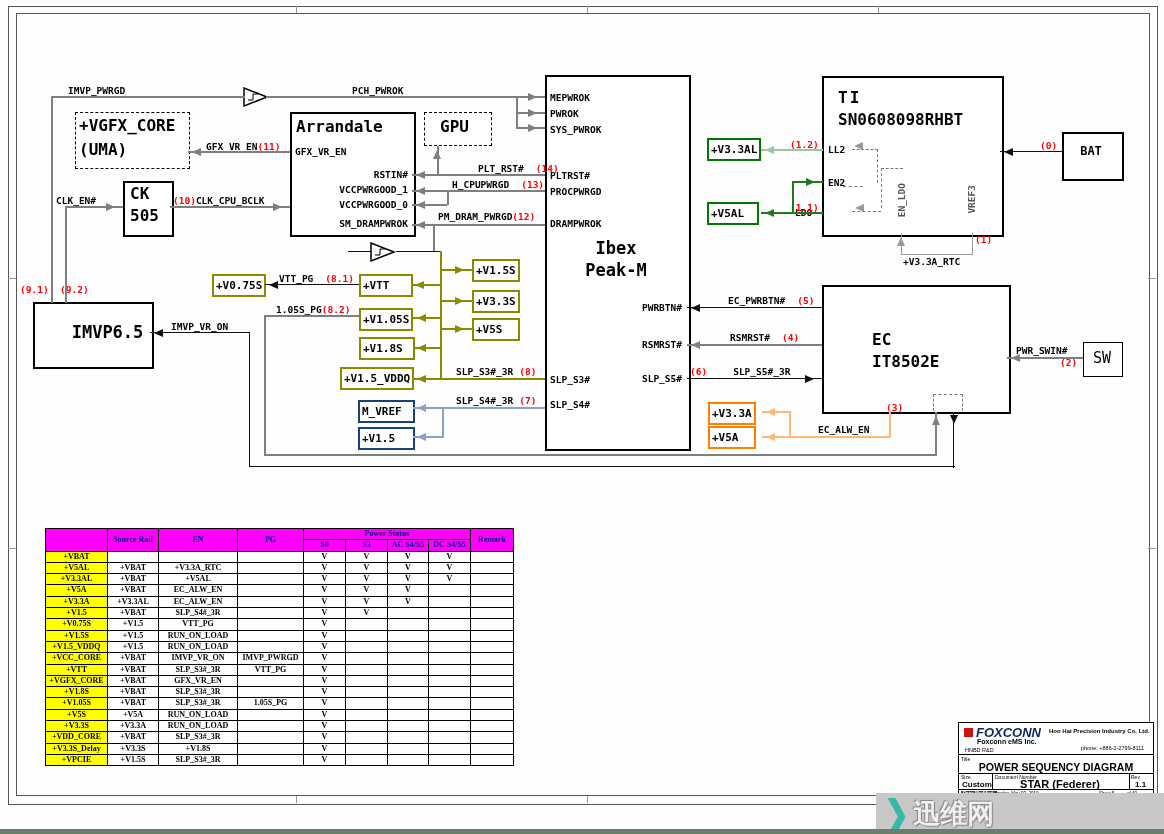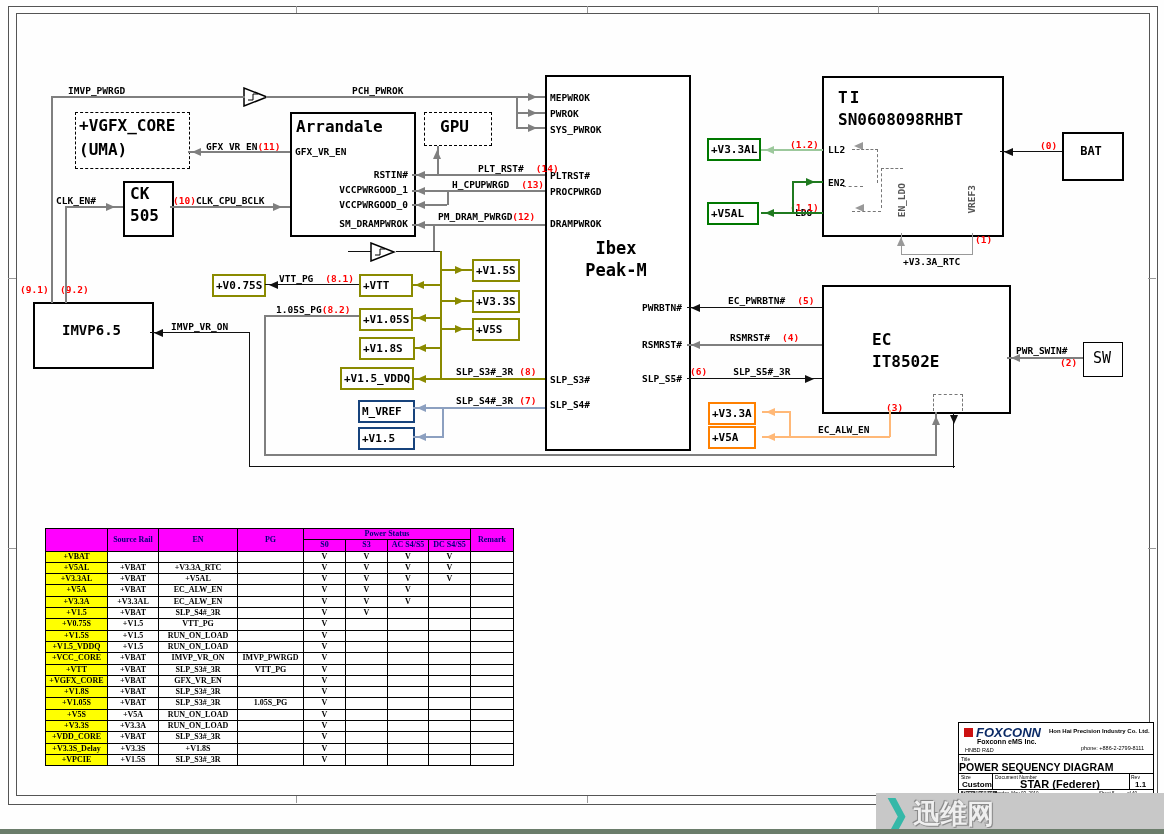--- a/index.html
+++ b/index.html
@@ -100,21 +100,21 @@
 
   <div class="blk" style="left:822px;top:285px;width:185px;height:125px;"></div>
   <div class="blk-title" style="left:872px;top:330px;font-size:16px;">EC</div>
   <div class="blk-title" style="left:872px;top:352px;font-size:16px;">IT8502E</div>
   <div class="dsh-box" style="left:933px;top:394px;width:28px;height:16px;border-bottom:none;"></div>
 
   <div class="blk" style="left:1083px;top:342px;width:38px;height:33px;border-width:1.5px;"></div>
   <div class="blk-title" style="left:1083px;top:349px;width:38px;text-align:center;font-size:15px;font-weight:normal;">SW</div>
 
   <div class="blk" style="left:33px;top:302px;width:117px;height:63px;"></div>
-  <div class="blk-title" style="left:33px;top:322px;width:117px;text-align:center;font-size:14px;">IMVP6.5</div>
+  <div class="blk-title" style="left:33px;top:322px;width:117px;text-align:center;font-size:17px;padding-left:16px;">IMVP6.5</div>
 
   <div class="rail" style="left:212px;top:274px;">+V0.75S</div>
   <div class="rail" style="left:359px;top:274px;width:46px;">+VTT</div>
   <div class="rail" style="left:359px;top:308px;">+V1.05S</div>
   <div class="rail" style="left:359px;top:337px;width:48px;">+V1.8S</div>
   <div class="rail" style="left:340px;top:367px;">+V1.5_VDDQ</div>
   <div class="rail blue" style="left:358px;top:400px;width:49px;">M_VREF</div>
   <div class="rail blue" style="left:358px;top:427px;width:49px;">+V1.5</div>
   <div class="rail" style="left:472px;top:259px;">+V1.5S</div>
   <div class="rail" style="left:472px;top:290px;">+V3.3S</div>
@@ -404,21 +404,21 @@
 
   <div id="tblock">
     <div class="abs" style="left:5px;top:5px;width:9px;height:9px;background:#cc1111;"></div>
     <div class="abs" style="left:17px;top:2px;font:bold italic 13px 'Liberation Sans',sans-serif;color:#0b2a66;">FOXCONN</div>
     <div class="abs" style="left:18px;top:15px;font:bold 7px 'Liberation Sans',sans-serif;">Foxconn eMS Inc.</div>
     <div class="abs" style="left:6px;top:24px;font-size:5.5px;">HNBD R&amp;D</div>
     <div class="abs" style="left:90px;top:5px;font:bold 6px 'Liberation Sans',sans-serif;">Hon Hai Precision Industry Co. Ltd.</div>
     <div class="abs" style="left:122px;top:22px;font-size:5.5px;">phone: +886-2-2799-8111</div>
     <div class="abs" style="left:0;top:31px;width:194px;border-top:1px solid #000;"></div>
     <div class="abs" style="left:2px;top:33px;font-size:5px;">Title</div>
-    <div class="abs" style="left:0;top:38px;width:194px;text-align:left;font:bold 10.5px 'Liberation Sans',sans-serif;">POWER SEQUENCY DIAGRAM</div>
+    <div class="abs" style="left:0;top:38px;width:194px;text-align:center;font:bold 10.5px 'Liberation Sans',sans-serif;">POWER SEQUENCY DIAGRAM</div>
     <div class="abs" style="left:0;top:50px;width:194px;border-top:1px solid #000;"></div>
     <div class="abs" style="left:2px;top:51px;font-size:5px;">Size</div>
     <div class="abs" style="left:3px;top:57px;font:bold 8px 'Liberation Sans',sans-serif;">Custom</div>
     <div class="abs" style="left:36px;top:51px;font-size:5px;">Document Number</div>
     <div class="abs" style="left:36px;top:55px;width:130px;text-align:center;font:bold 11px 'Liberation Sans',sans-serif;">STAR (Federer)</div>
     <div class="abs" style="left:33px;top:50px;height:16px;border-left:1px solid #000;"></div>
     <div class="abs" style="left:170px;top:50px;height:16px;border-left:1px solid #000;"></div>
     <div class="abs" style="left:172px;top:51px;font-size:5px;">Rev</div>
     <div class="abs" style="left:176px;top:57px;font:bold 8px 'Liberation Sans',sans-serif;">1.1</div>
     <div class="abs" style="left:0;top:66px;width:194px;border-top:1px solid #000;"></div>

